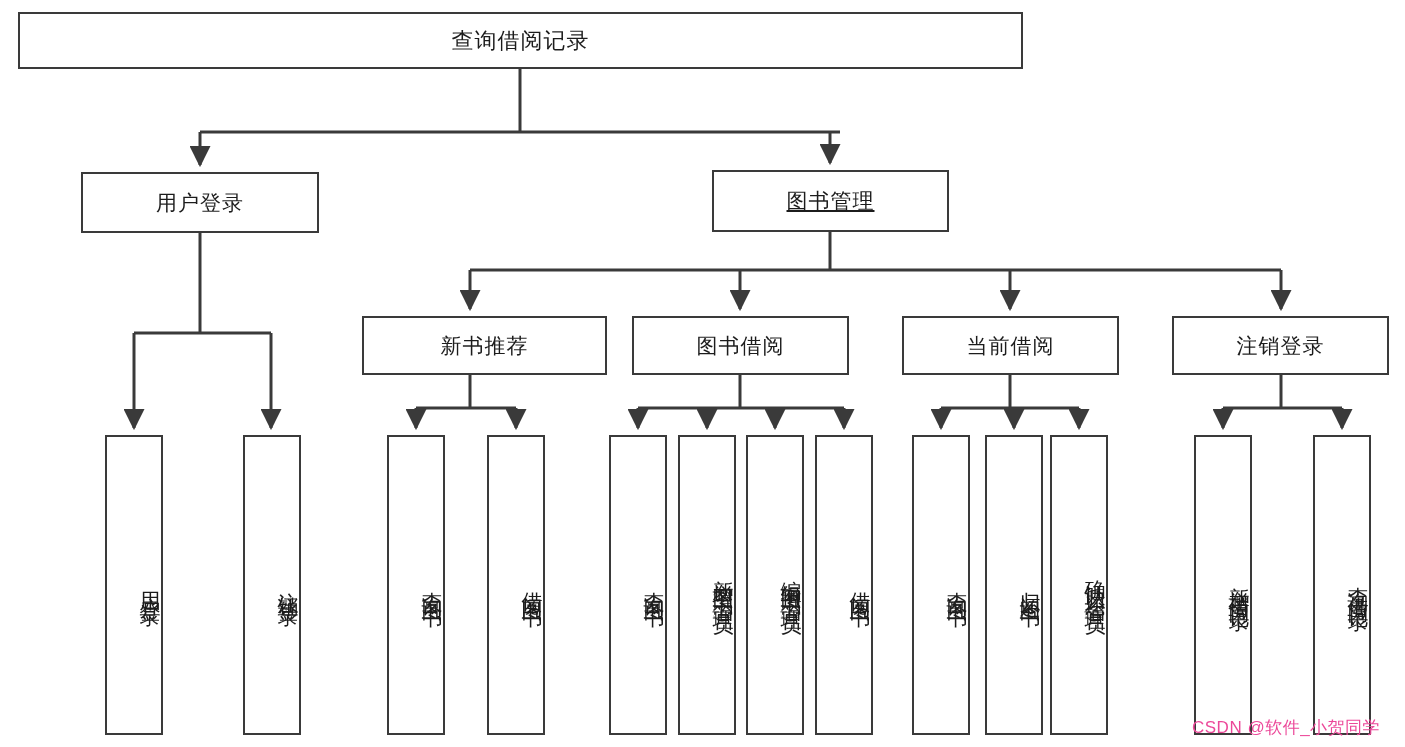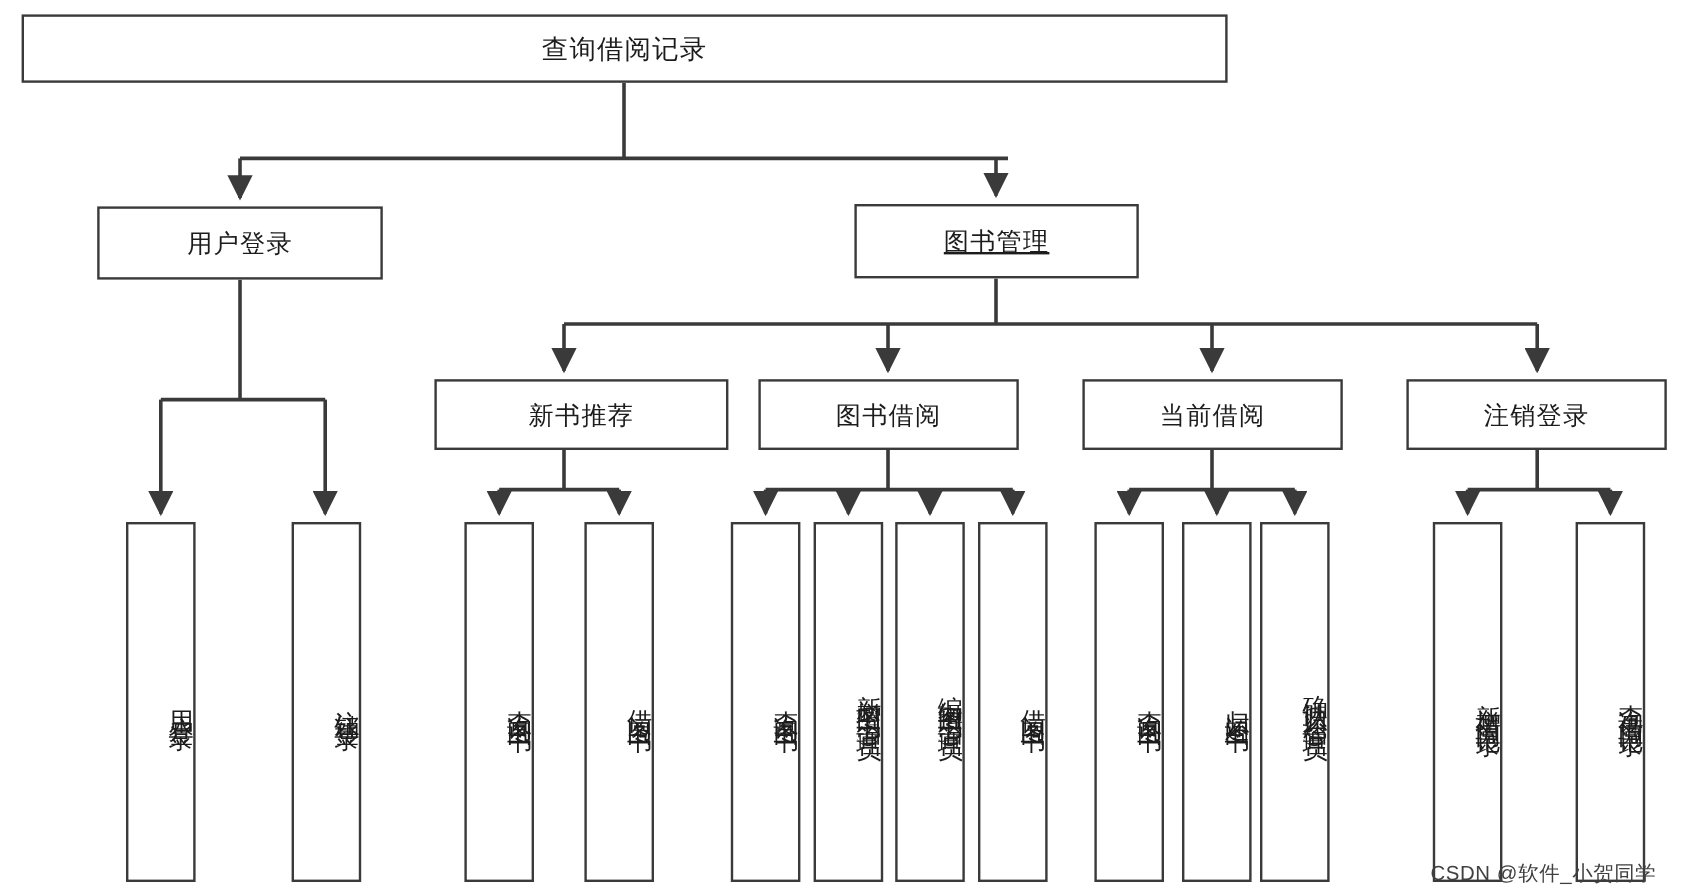--- a/index.html
+++ b/index.html
@@ -56,21 +56,21 @@
   }
   .node.v span {
     writing-mode: vertical-rl;
     text-orientation: upright;
     display: block;
     line-height: 1.0;
   }
   .watermark {
     position: absolute;
     font-size: 17px;
-    color: #404040;
+    color: #ec4899;
     white-space: nowrap;
     z-index: 3;
     letter-spacing: 0.5px;
   }
 </style>
 </head>
 <body>
 
 <div id="canvas">
 

